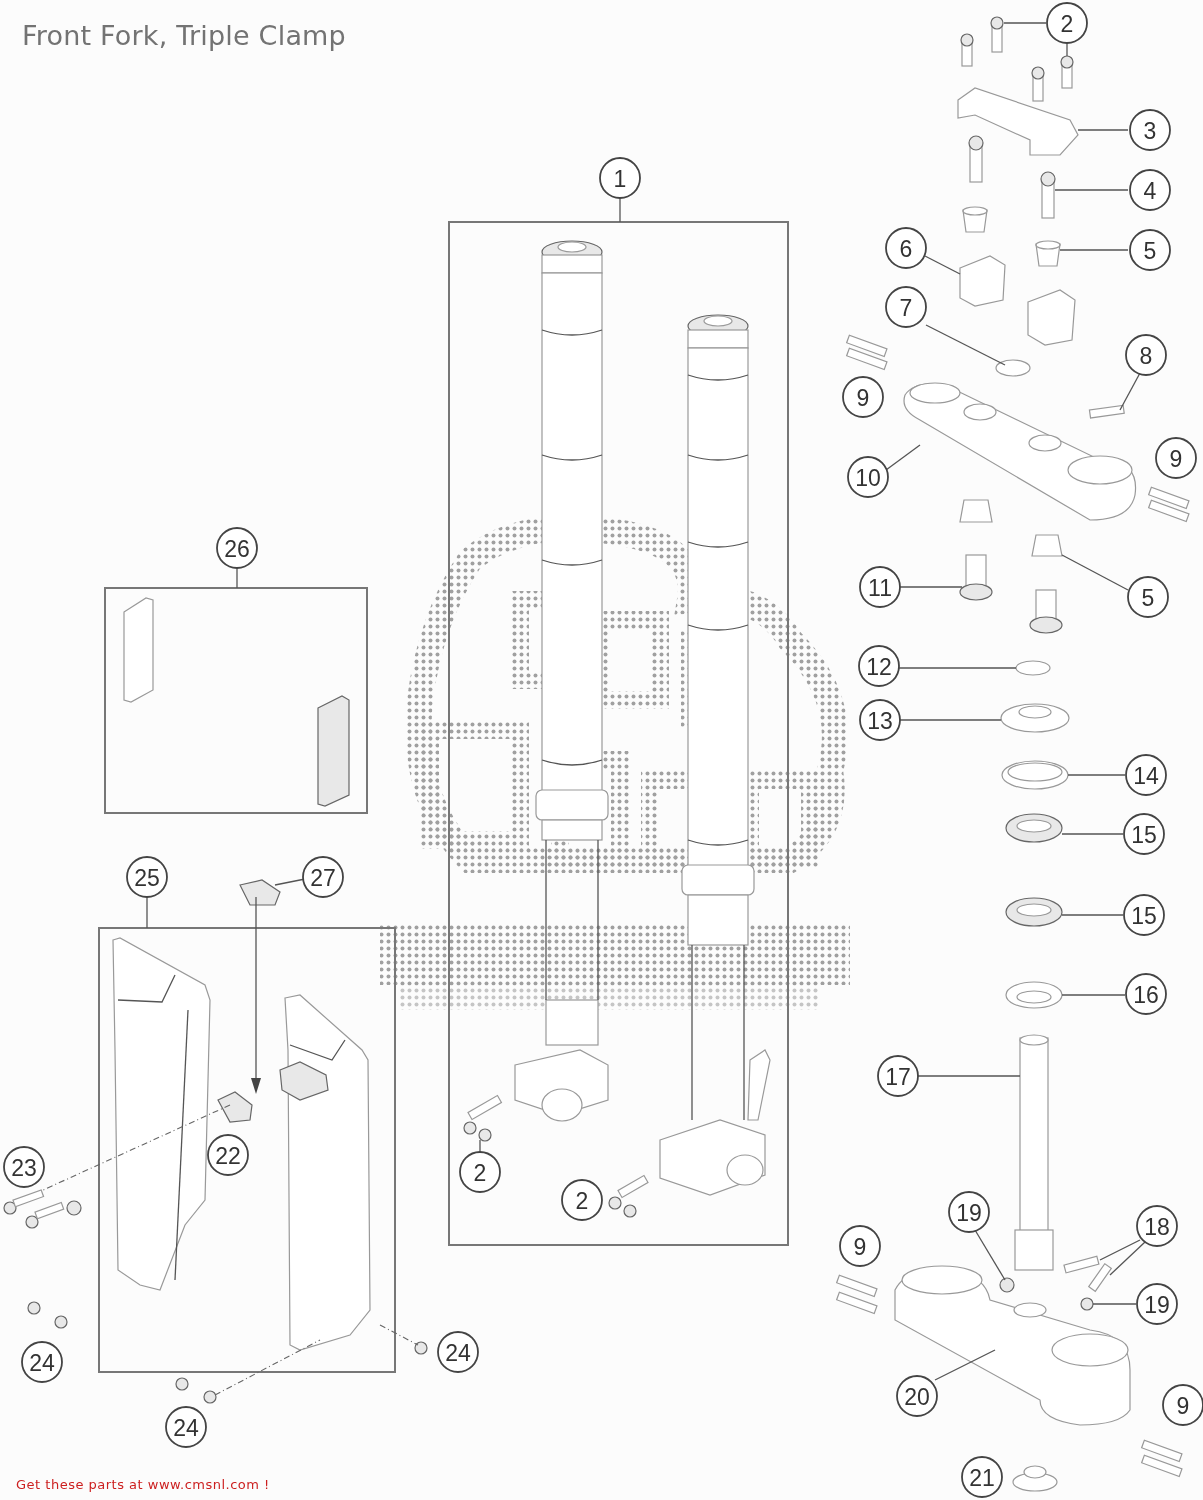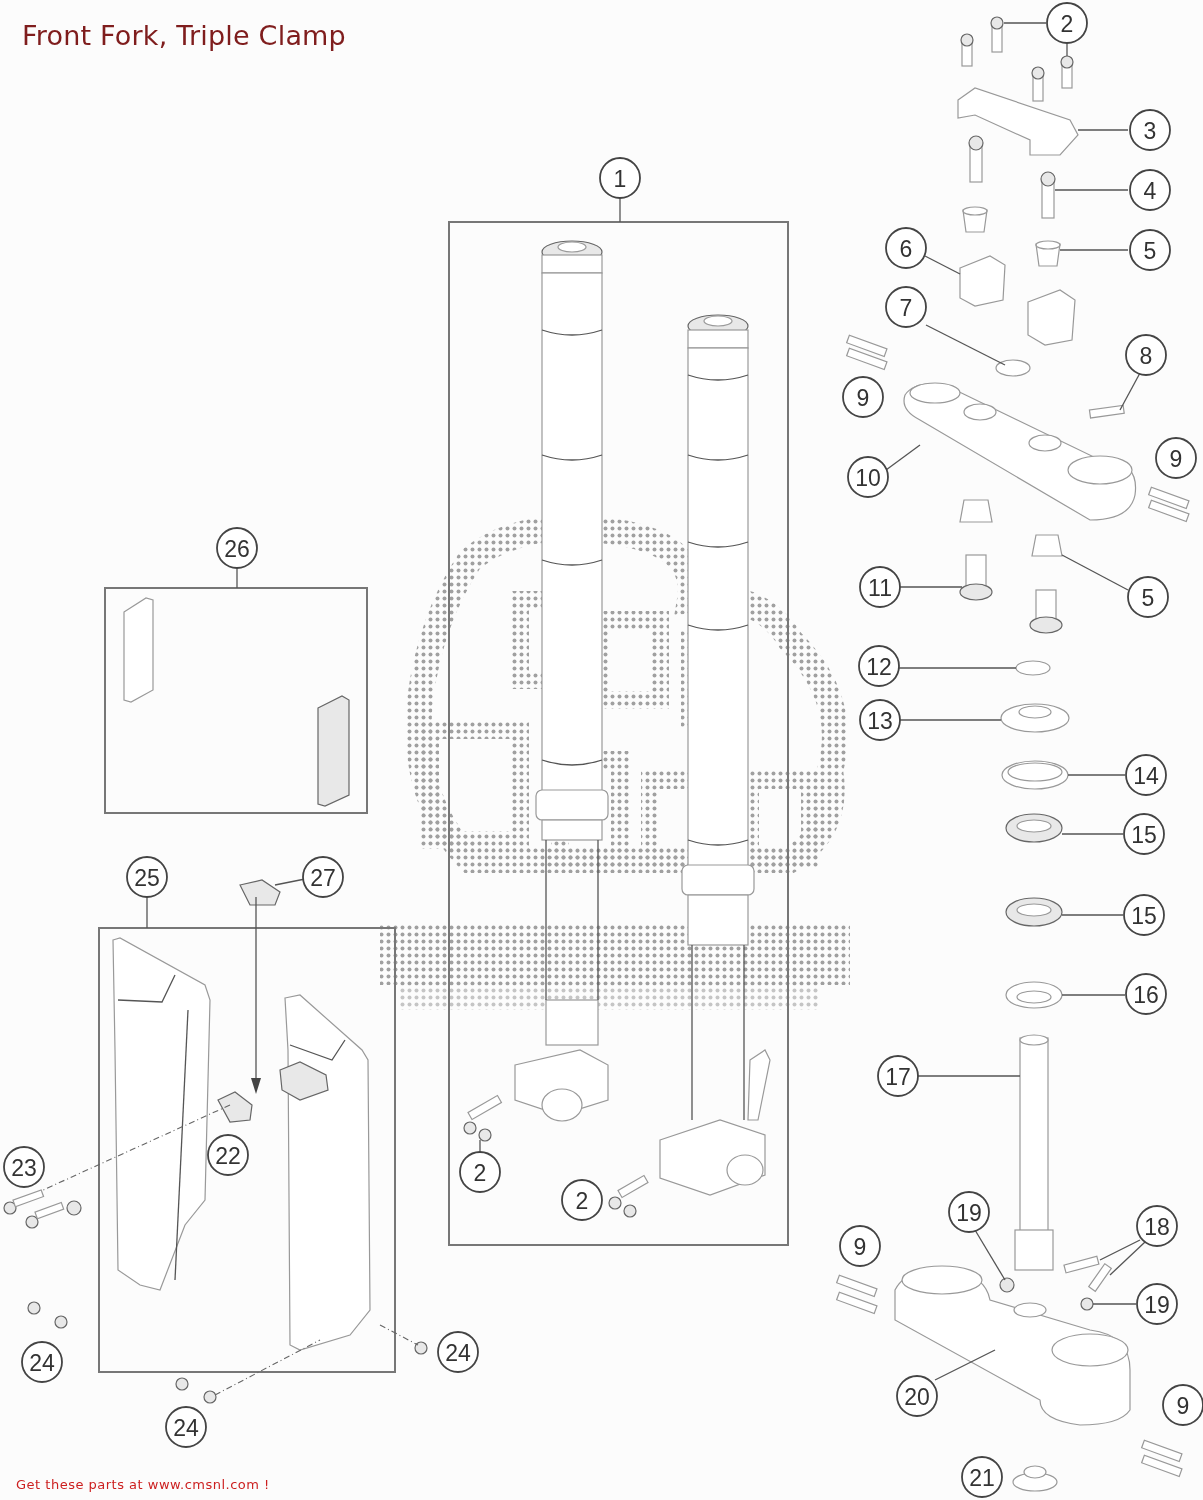--- a/index.html
+++ b/index.html
@@ -1,17 +1,17 @@
 <!DOCTYPE html>
 <html><head>
 <meta charset="utf-8">
 <style>
   html, body { margin: 0; padding: 0; background: #fcfcfc; }
   body { width: 1203px; height: 1500px; position: relative; overflow: hidden; font-family: "DejaVu Sans", sans-serif; }
-  .title { position: absolute; left: 22px; top: 20px; font-size: 27px; color: #7f1d1d; font-family: "DejaVu Sans", sans-serif; letter-spacing: 0.2px; }
+  .title { position: absolute; left: 22px; top: 20px; font-size: 27px; color: #737373; font-family: "DejaVu Sans", sans-serif; letter-spacing: 0.2px; }
   .footer { position: absolute; left: 16px; width: 1203px; top: 1477px; text-align: left; font-size: 13px; color: #cc1f1f; letter-spacing: 0.5px; font-family: "DejaVu Sans", sans-serif; }
   svg.diagram { position: absolute; left: 0; top: 0; }
   .callout-text { font-family: "Liberation Sans", sans-serif; font-size: 23px; fill: #333; text-anchor: middle; dominant-baseline: central; }
   .callout-circle { fill: #fff; stroke: #444; stroke-width: 1.8; }
   .leader { stroke: #555; stroke-width: 1.3; fill: none; }
   .box { stroke: #777; stroke-width: 2; fill: none; }
   .part { stroke: #999; stroke-width: 1.2; fill: #fff; }
   .part-dark { stroke: #666; stroke-width: 1.2; fill: #e8e8e8; }
   .dash { stroke: #666; stroke-width: 1.1; stroke-dasharray: 6 3 1 3; fill: none; }
 </style>

